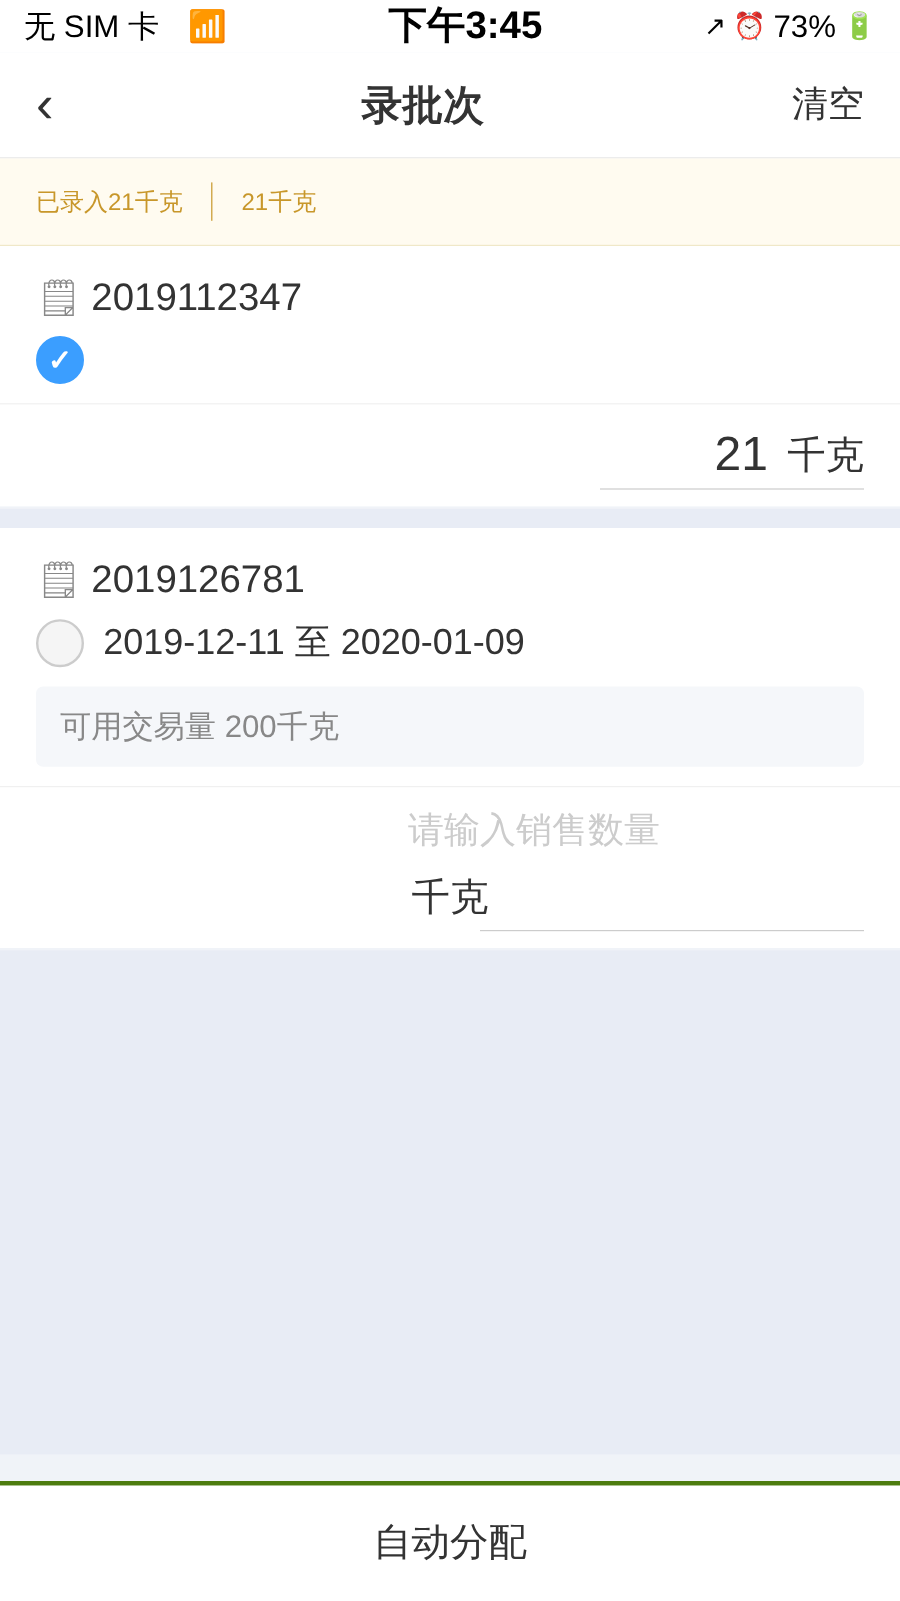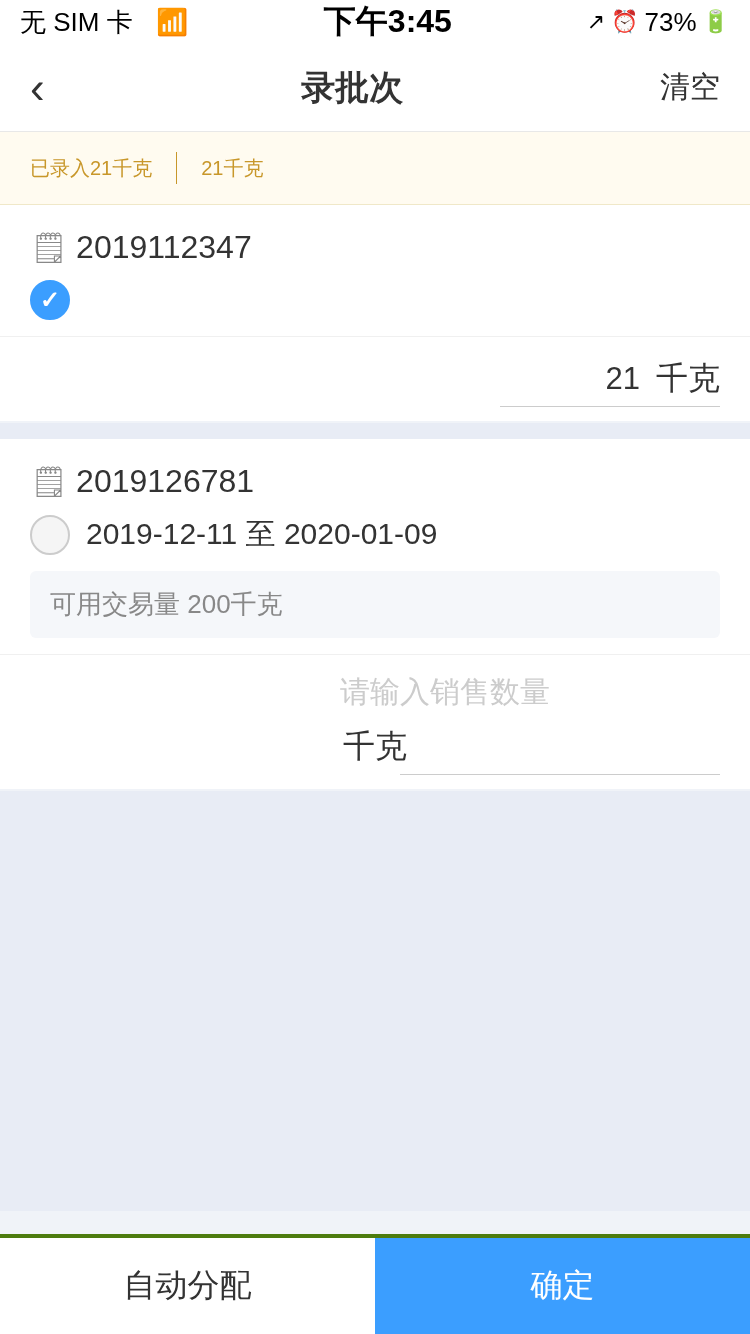--- a/index.html
+++ b/index.html
@@ -154,21 +154,21 @@
     .batch-amount-row {
       display: flex;
       align-items: center;
       justify-content: flex-end;
       padding: 20px 30px;
       gap: 16px;
       border-top: 1px solid #f0f0f0;
       margin-top: 16px;
     }
     .batch-amount-value {
-      font-size: 31px;
+      font-size: 40px;
       color: #333;
       font-weight: 500;
     }
     .batch-amount-unit {
       font-size: 32px;
       color: #333;
     }
 
     .batch-input-row {
       display: flex;
@@ -337,16 +337,15 @@
         <span class="batch-input-unit">千克</span>
       </div>
     </div>
 
     <div class="gray-area"></div>
 
   </div>
 
   <div class="bottom-bar">
     <button class="bottom-btn-auto">自动分配</button>
-    <button class="bottom-btn-confirm">确定</button>
   </div>
 
 </div>
 
 </body></html>

